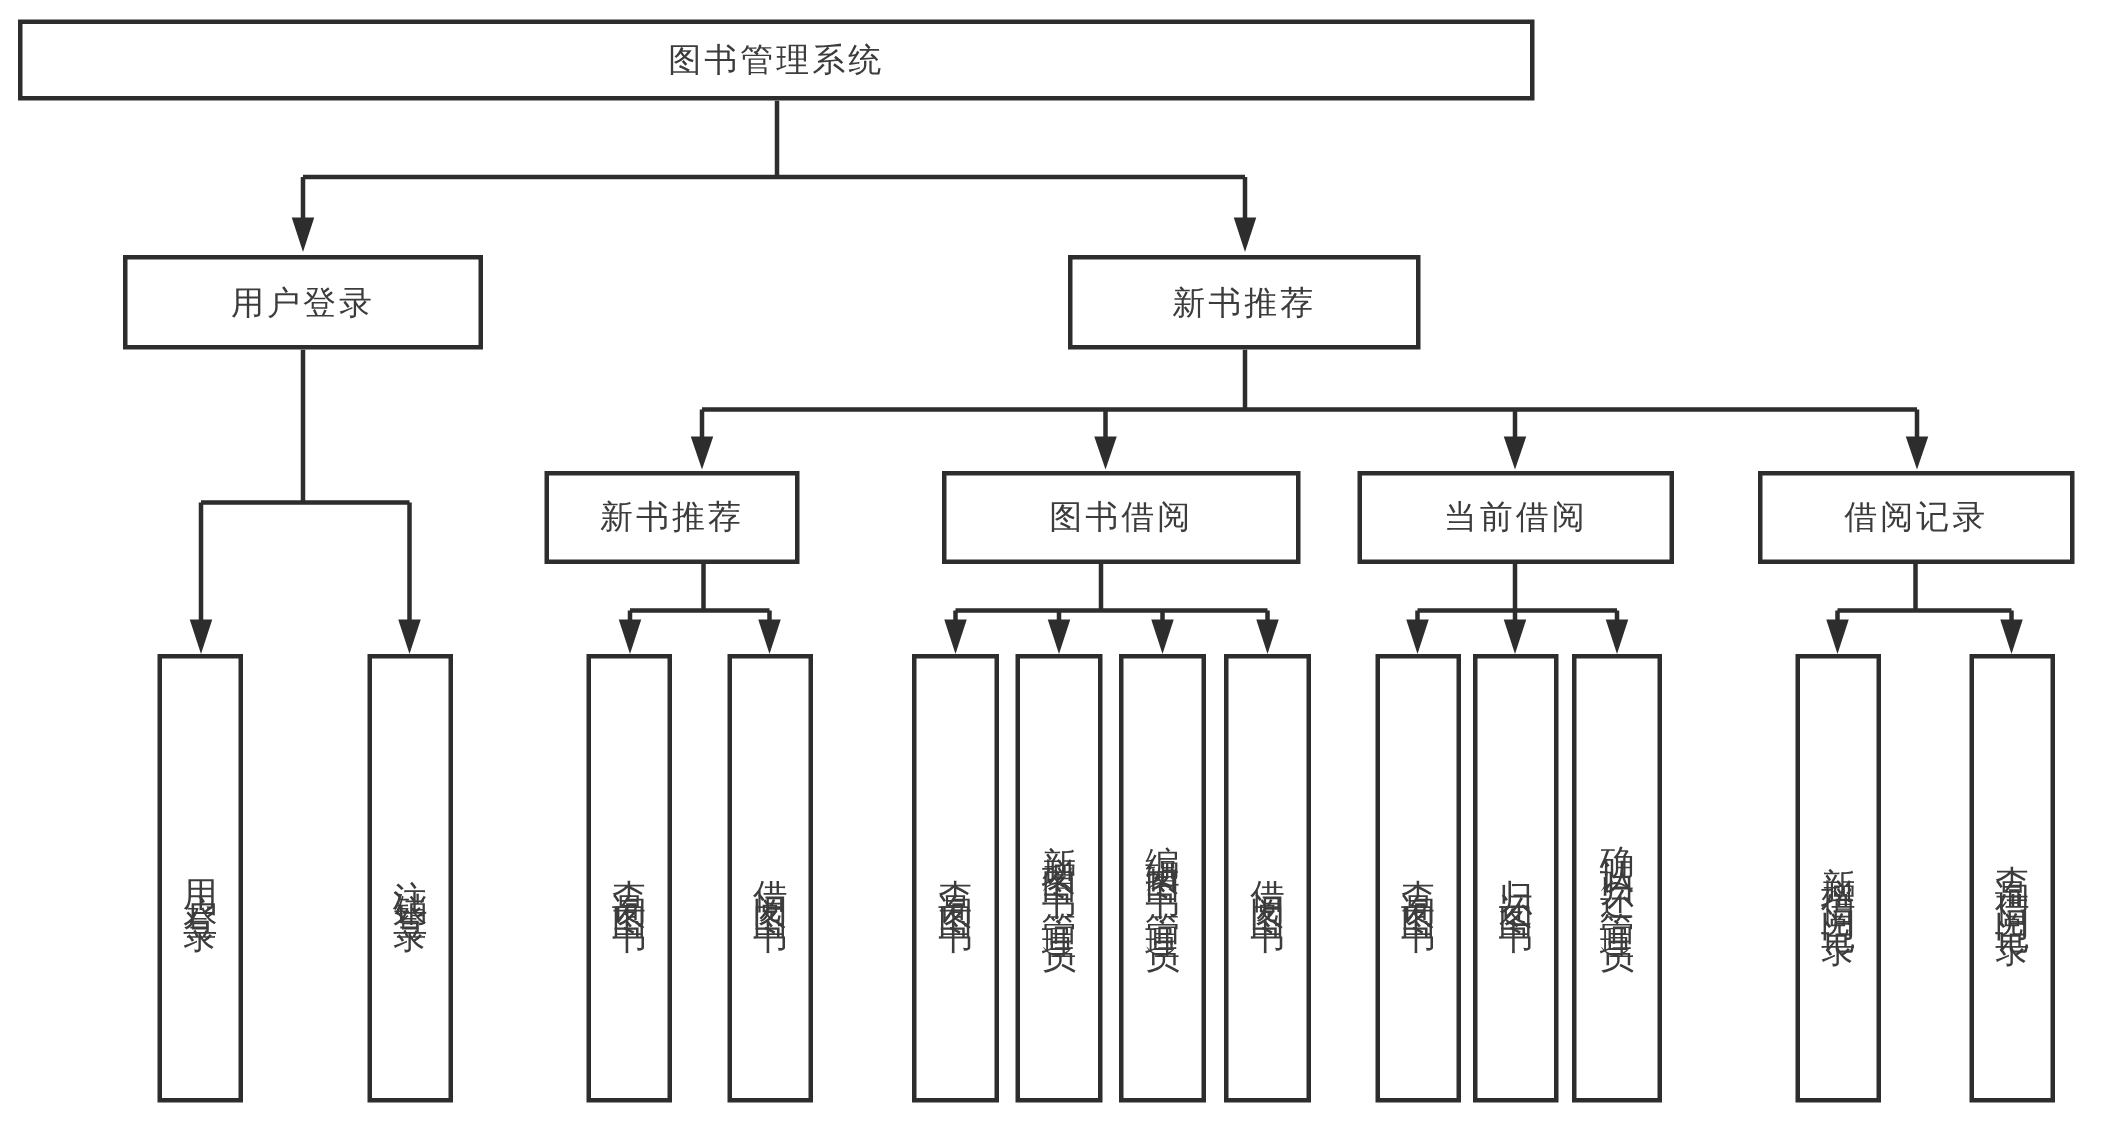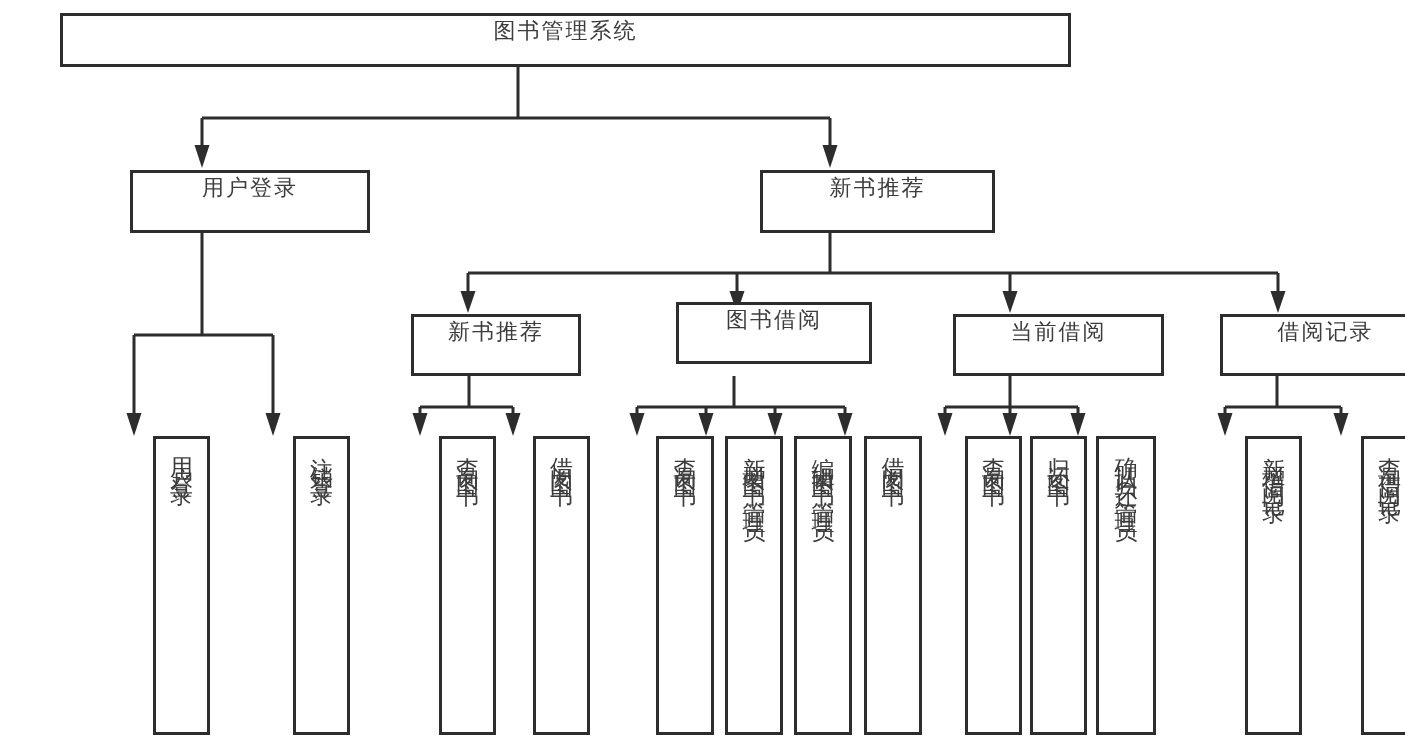--- a/index.html
+++ b/index.html
@@ -12,23 +12,22 @@
   .canvas{
     position:relative;width:1405px;height:747px;background:var(--bg);
     font-family:"Liberation Sans",sans-serif;overflow:hidden;
   }
   .connector-layer{position:absolute;left:0;top:0;z-index:1;}
   .connector{stroke:var(--line);stroke-width:3;fill:none;}
   .arrowhead{fill:var(--line);stroke:none;}
   .box{
     position:absolute;box-sizing:border-box;background:#fff;
     border:3px solid var(--line);
-    display:flex;align-items:flex-start;justify-content:center;
+    display:flex;align-items:center;justify-content:center;
     z-index:2;
-    margin-left:48px;
   }
   .box .lbl{
     font-size:22px;color:var(--text);letter-spacing:2px;white-space:nowrap;
   }
   .leaf .lbl{
     writing-mode:vertical-rl;text-orientation:mixed;
     font-size:23px;letter-spacing:9px;line-height:1;
     white-space:normal;
   }
   .watermark{
@@ -86,21 +85,21 @@
   <div class="box" style="left:82px;top:170px;width:240px;height:63px">
     <span class="lbl">用户登录</span>
   </div>
   <div class="box" style="left:712px;top:170px;width:235px;height:63px">
     <span class="lbl">新书推荐</span>
   </div>
 
   <div class="box" style="left:363px;top:314px;width:170px;height:62px">
     <span class="lbl">新书推荐</span>
   </div>
-  <div class="box" style="left:628px;top:302px;width:196px;height:62px">
+  <div class="box" style="left:628px;top:314px;width:239px;height:62px">
     <span class="lbl">图书借阅</span>
   </div>
   <div class="box" style="left:905px;top:314px;width:211px;height:62px">
     <span class="lbl">当前借阅</span>
   </div>
   <div class="box" style="left:1172px;top:314px;width:211px;height:62px">
     <span class="lbl">借阅记录</span>
   </div>
 
   <div class="box leaf" style="left:105px;top:436px;width:57px;height:299px">

